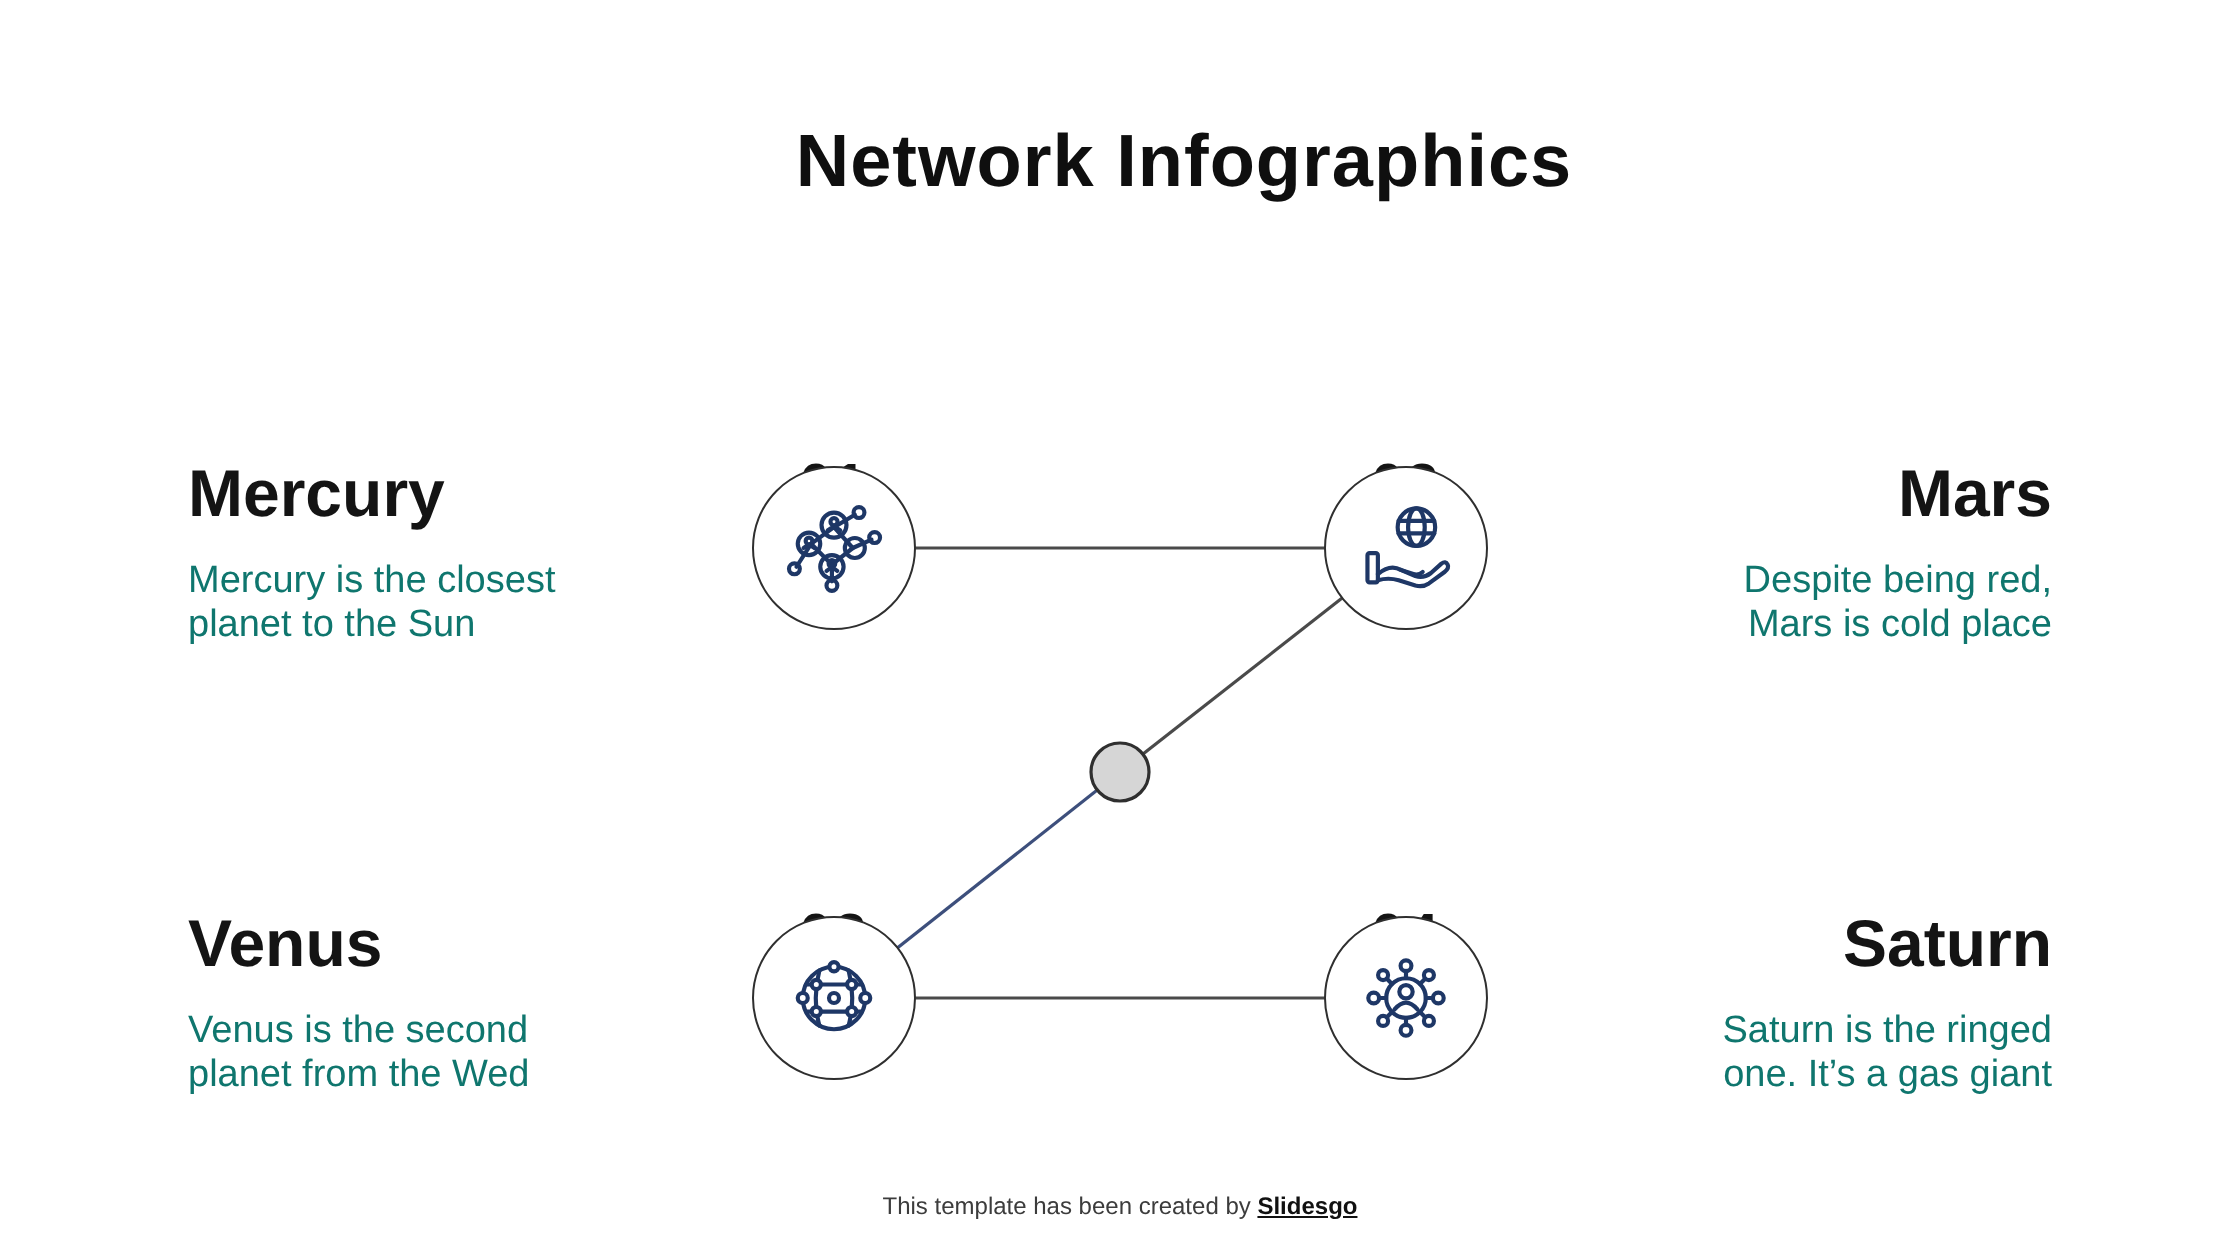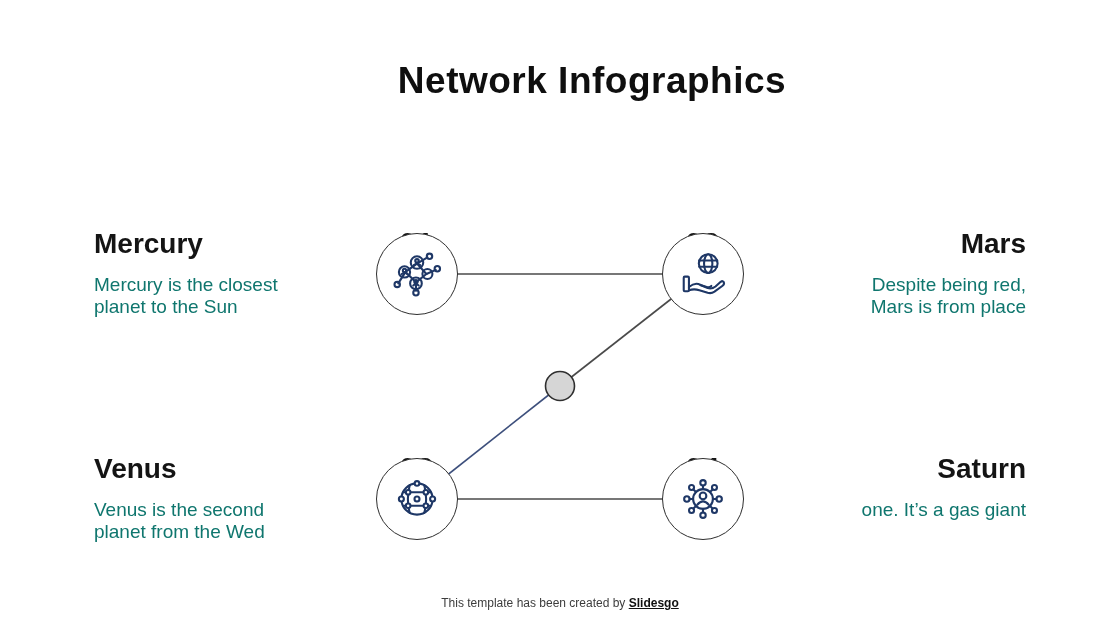--- a/index.html
+++ b/index.html
@@ -19,21 +19,21 @@
     display:flex;align-items:center;justify-content:center;box-sizing:border-box;
   }
   .node-icon{width:50px;height:50px;color:var(--icon-navy);display:block;}
   .node-number{
     position:absolute;width:120px;text-align:center;
     font-size:29px;font-weight:800;color:#141414;letter-spacing:1px;margin-top:37px;
   }
   .blurb{position:absolute;width:240px;}
   .blurb.left{text-align:left;}
   .blurb.right{text-align:right;}
-  .blurb-heading{font-size:28px;font-weight:800;color:#141414;margin:0 0 14px 0;}
+  .blurb-heading{font-size:33px;font-weight:800;color:#141414;margin:0 0 14px 0;}
   .blurb-body{font-size:19px;line-height:22px;color:#0f766e;}
   .footer{
     position:absolute;top:596px;left:0;width:100%;text-align:center;
     font-size:12px;color:#3c3c3c;
   }
   .footer .brand{font-weight:800;text-decoration:underline;color:#111;}
 </style>
 </head>
 <body>
 
@@ -140,35 +140,36 @@
     <div class="blurb-body">
       <div>Mercury is the closest</div>
       <div>planet to the Sun</div>
     </div>
   </div>
 
   <div class="blurb right" style="left:786px;top:228px">
     <div class="blurb-heading">Mars</div>
     <div class="blurb-body">
       <div>Despite being red,</div>
-      <div>Mars is from place</div>
+      <div>Mars is cold place</div>
     </div>
   </div>
 
   <div class="blurb left" style="left:94px;top:453px">
     <div class="blurb-heading">Venus</div>
     <div class="blurb-body">
       <div>Venus is the second</div>
       <div>planet from the Wed</div>
     </div>
   </div>
 
   <div class="blurb right" style="left:786px;top:453px">
     <div class="blurb-heading">Saturn</div>
     <div class="blurb-body">
+      <div>Saturn is the ringed</div>
       <div>one. It’s a gas giant</div>
     </div>
   </div>
 
   <div class="footer">
     <span>This template has been created by </span>
     <span class="brand">Slidesgo</span>
   </div>
 
 </div>

